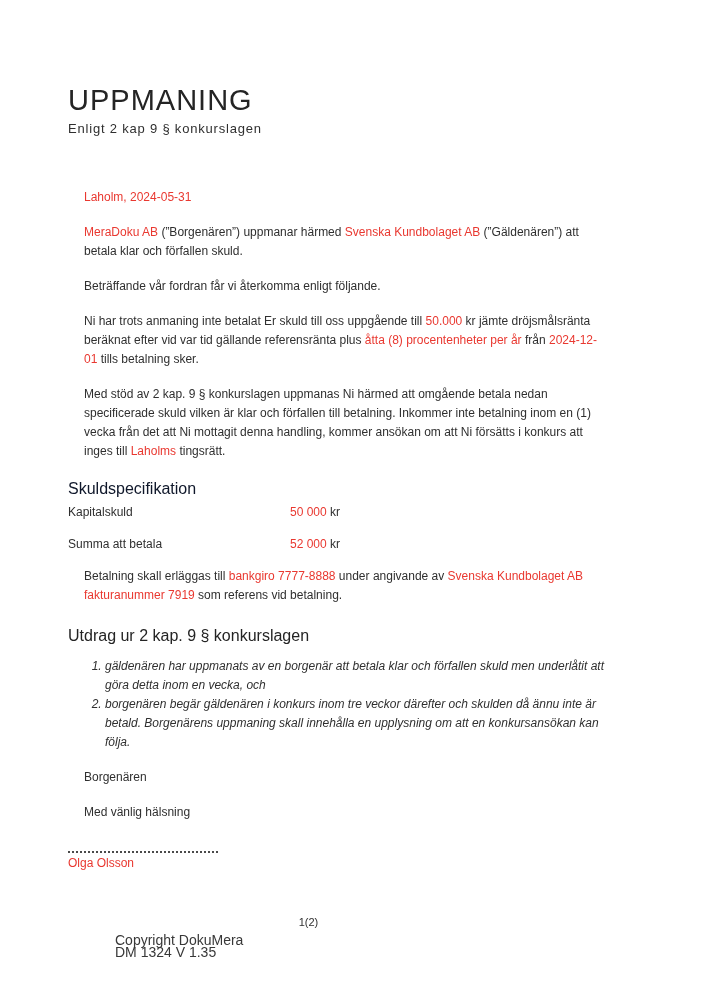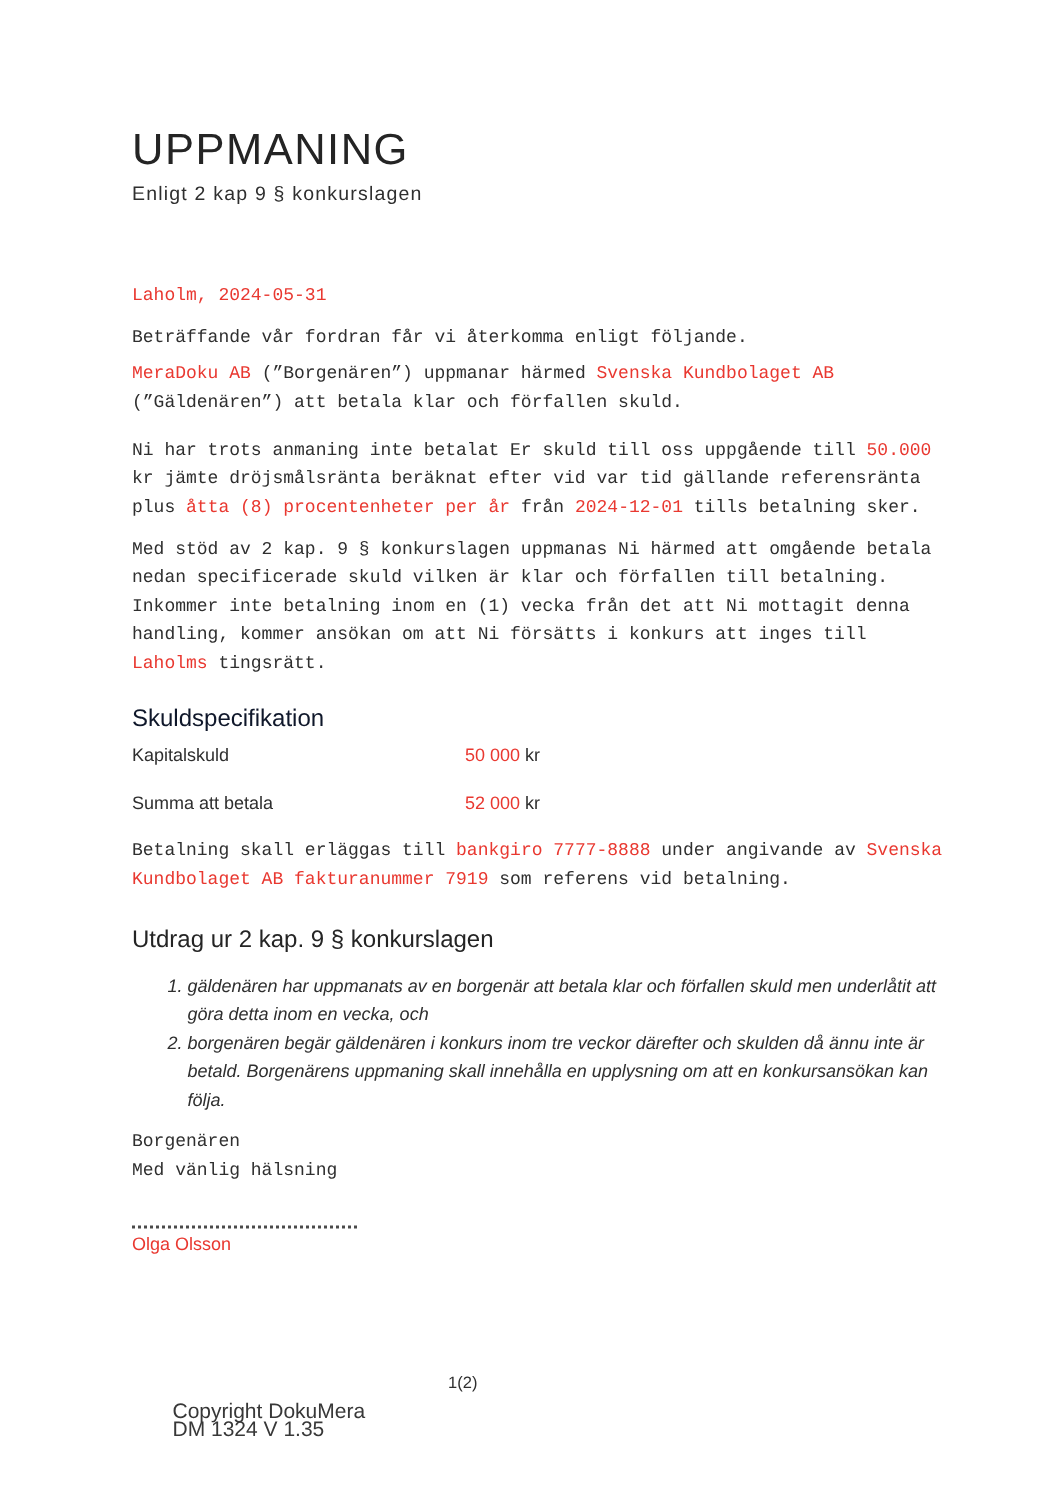--- a/index.html
+++ b/index.html
@@ -4,27 +4,27 @@
 <style>
   html,body{margin:0;padding:0;background:#ffffff;}
   .page{
     position:relative;
     width:707px;height:1000px;
     background:#ffffff;
     font-family:"Liberation Sans","DejaVu Sans",sans-serif;
     color:#2f2f2f;
     overflow:hidden;
   }
-  .content{position:absolute;left:88px;top:86px;width:546px;}
+  .content{position:absolute;left:68px;top:86px;width:546px;}
   h1{
     font-size:29px;font-weight:400;letter-spacing:1px;
     margin:0 0 6px 0;color:#242424;line-height:1;
   }
   .subtitle{font-size:13px;letter-spacing:0.8px;color:#2f2f2f;margin:0;}
-  .para{font-size:12px;line-height:19px;margin:0;font-family:Liberation Mono, monospace;}
+  .para{font-size:12px;line-height:19px;margin:16px;}
   .red{color:#e93830;}
   .date-line{margin-top:52px;}
   .p1{margin-top:5px;}
   .p2{margin-top:9px;}
   .p3{margin-top:13px;}
   .p4{margin-top:9px;}
   h2{
     font-size:16px;font-weight:400;color:#0f172a;
     margin:17px 0 0 0;line-height:22px;
   }
@@ -65,23 +65,23 @@
 <body>
 
 <div class="page">
   <div class="content">
 
     <h1>UPPMANING</h1>
     <p class="subtitle">Enligt 2 kap 9 § konkurslagen</p>
 
     <p class="para date-line red">Laholm, 2024-05-31</p>
 
+    <p class="para p1"><span class="red">MeraDoku AB</span><span> (”Borgenären”) uppmanar härmed </span><span class="red">Svenska Kundbolaget AB</span><span> (”Gäldenären”) att betala klar och förfallen skuld.</span></p>
+
     <p class="para p2"><span>Beträffande vår fordran får vi återkomma enligt följande.</span></p>
-
-    <p class="para p1"><span class="red">MeraDoku AB</span><span> (”Borgenären”) uppmanar härmed </span><span class="red">Svenska Kundbolaget AB</span><span> (”Gäldenären”) att betala klar och förfallen skuld.</span></p>
 
     <p class="para p3"><span>Ni har trots anmaning inte betalat Er skuld till oss uppgående till </span><span class="red">50.000</span><span> kr jämte dröjsmålsränta beräknat efter vid var tid gällande referensränta plus </span><span class="red">åtta (8) procentenheter per år</span><span> från </span><span class="red">2024-12-01</span><span> tills betalning sker.</span></p>
 
     <p class="para p4"><span>Med stöd av 2 kap. 9 § konkurslagen uppmanas Ni härmed att omgående betala nedan specificerade skuld vilken är klar och förfallen till betalning. Inkommer inte betalning inom en (1) vecka från det att Ni mottagit denna handling, kommer ansökan om att Ni försätts i konkurs att inges till </span><span class="red">Laholms</span><span> tingsrätt.</span></p>
 
     <h2>Skuldspecifikation</h2>
 
     <div class="spec">
       <div class="spec-row">
         <span class="spec-label"><span>Kapitalskuld</span><span class="red"></span></span>

